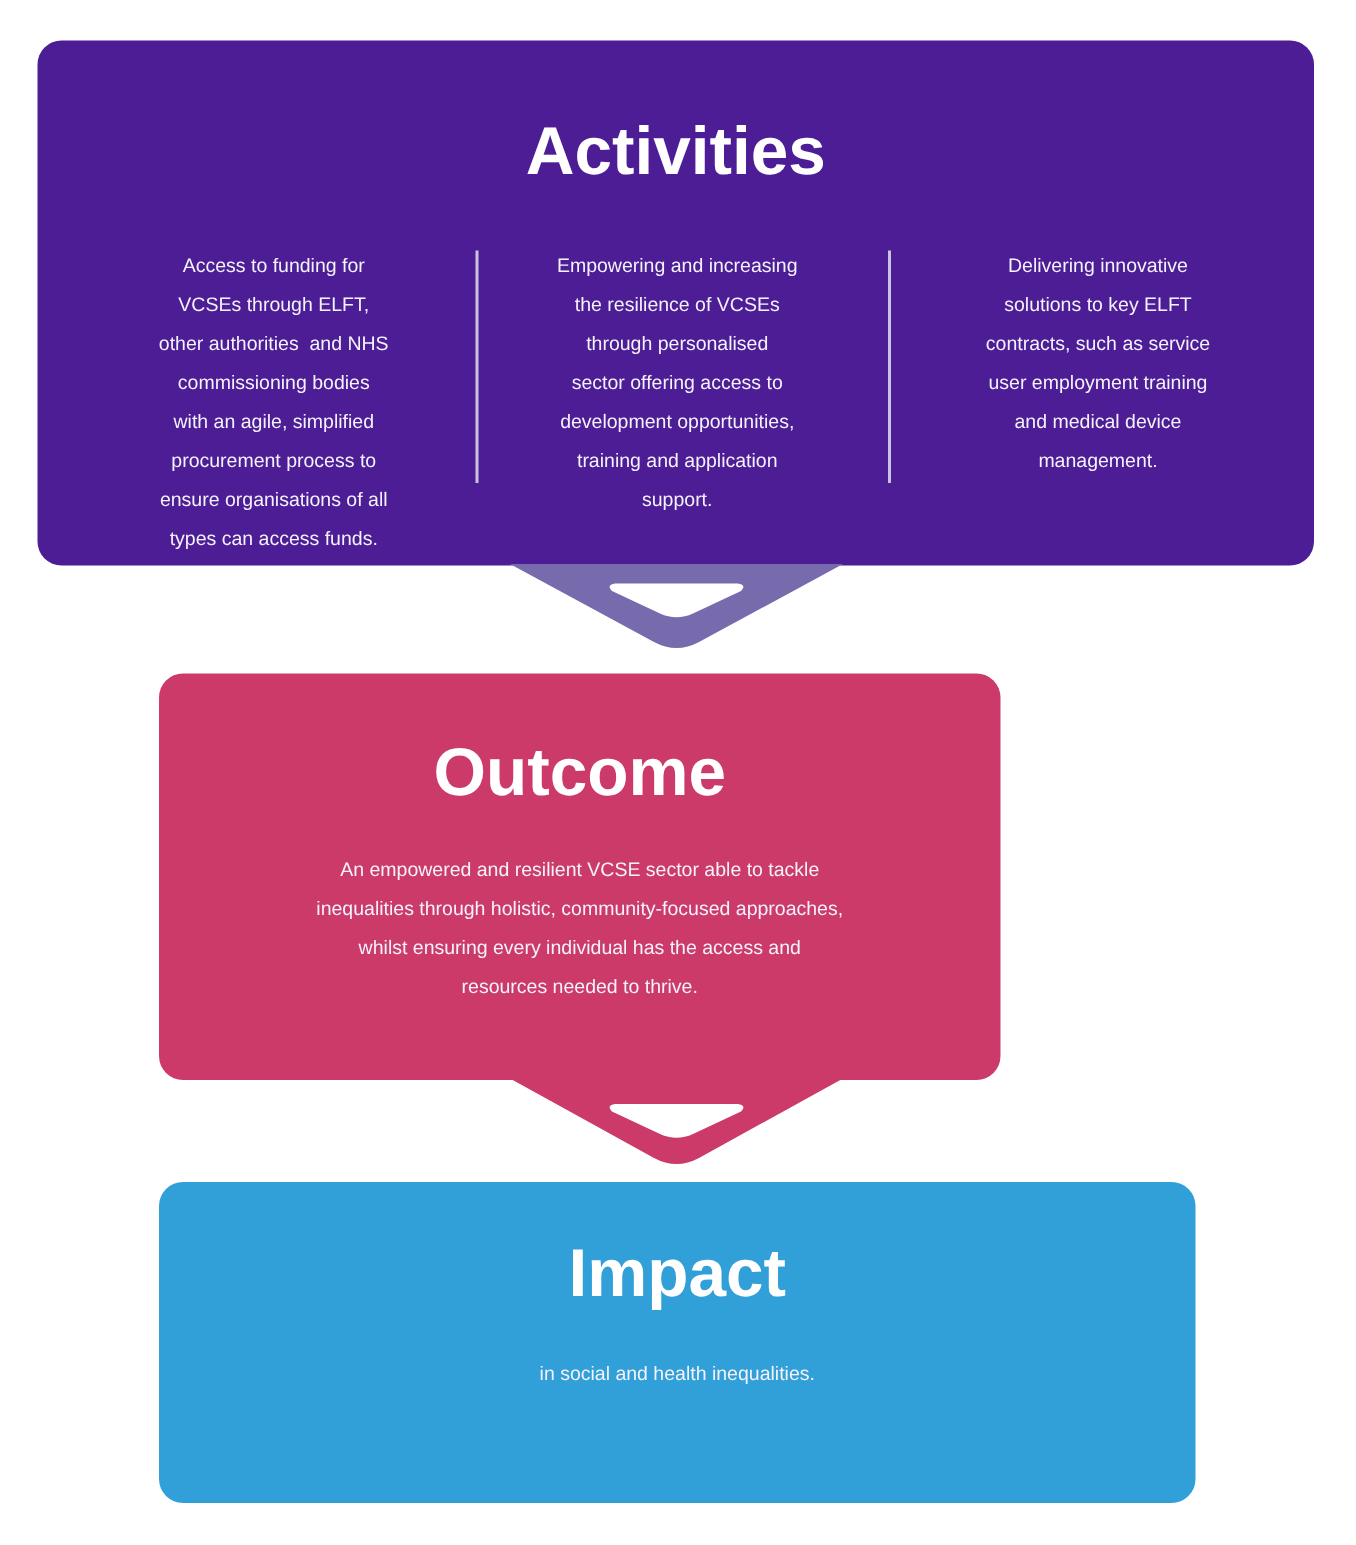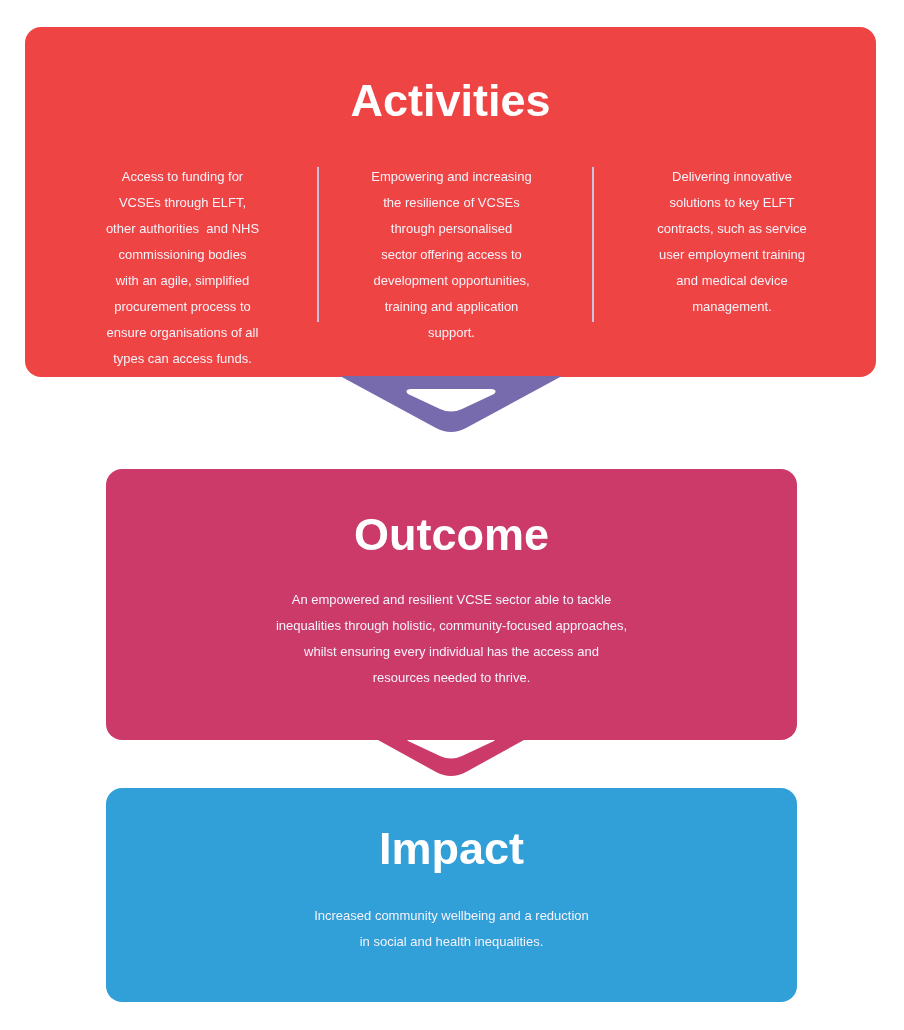--- a/index.html
+++ b/index.html
@@ -13,30 +13,30 @@
       font-weight:bold; font-size:45px; line-height:52px; letter-spacing:0px;
     }
     .body-text {
       position:absolute; text-align:center; font-size:13px; line-height:26px;
       color:#f4f2fa;
     }
     #activities { left:25px; top:27px; width:851px; height:350px; }
     #activities .title { top:48px; }
     .col { top:137px; }
     .divider { position:absolute; top:140px; width:2px; height:155px; background:#c9c3e0; }
-    #outcome { left:106px; top:449px; width:691px; height:271px;margin-top:20px; }
+    #outcome { left:106px; top:449px; width:561px; height:271px; }
     #outcome .title { top:40px; }
     #impact { left:106px; top:788px; width:691px; height:214px; }
     #impact .title { top:35px; }
     svg.arrow { position:absolute; overflow:visible; }
   </style>
 </head>
 <body>
 
-<div id="activities" class="box" style="background:#ef4444;">
+<div id="activities" class="box" style="background:#4c1d95;">
   <div class="title">Activities</div>
 
   <div class="body-text col" style="left:30px; width:255px;">
     <div>Access to funding for</div>
     <div>VCSEs through ELFT,</div>
     <div style="white-space:pre;">other authorities  and NHS</div>
     <div>commissioning bodies</div>
     <div>with an agile, simplified</div>
     <div>procurement process to</div>
     <div>ensure organisations of all</div>
@@ -80,16 +80,15 @@
     <div>An empowered and resilient VCSE sector able to tackle</div>
     <div>inequalities through holistic, community-focused approaches,</div>
     <div>whilst ensuring every individual has the access and</div>
     <div>resources needed to thrive.</div>
   </div>
 </div>
 
 <div id="impact" class="box" style="background:#319FD8;">
   <div class="title">Impact</div>
   <div class="body-text" style="left:0; right:0; top:115px;">
-    <div>Increased community wellbeing and a reduction</div>
     <div>in social and health inequalities.</div>
   </div>
 </div>
 
 </body></html>

